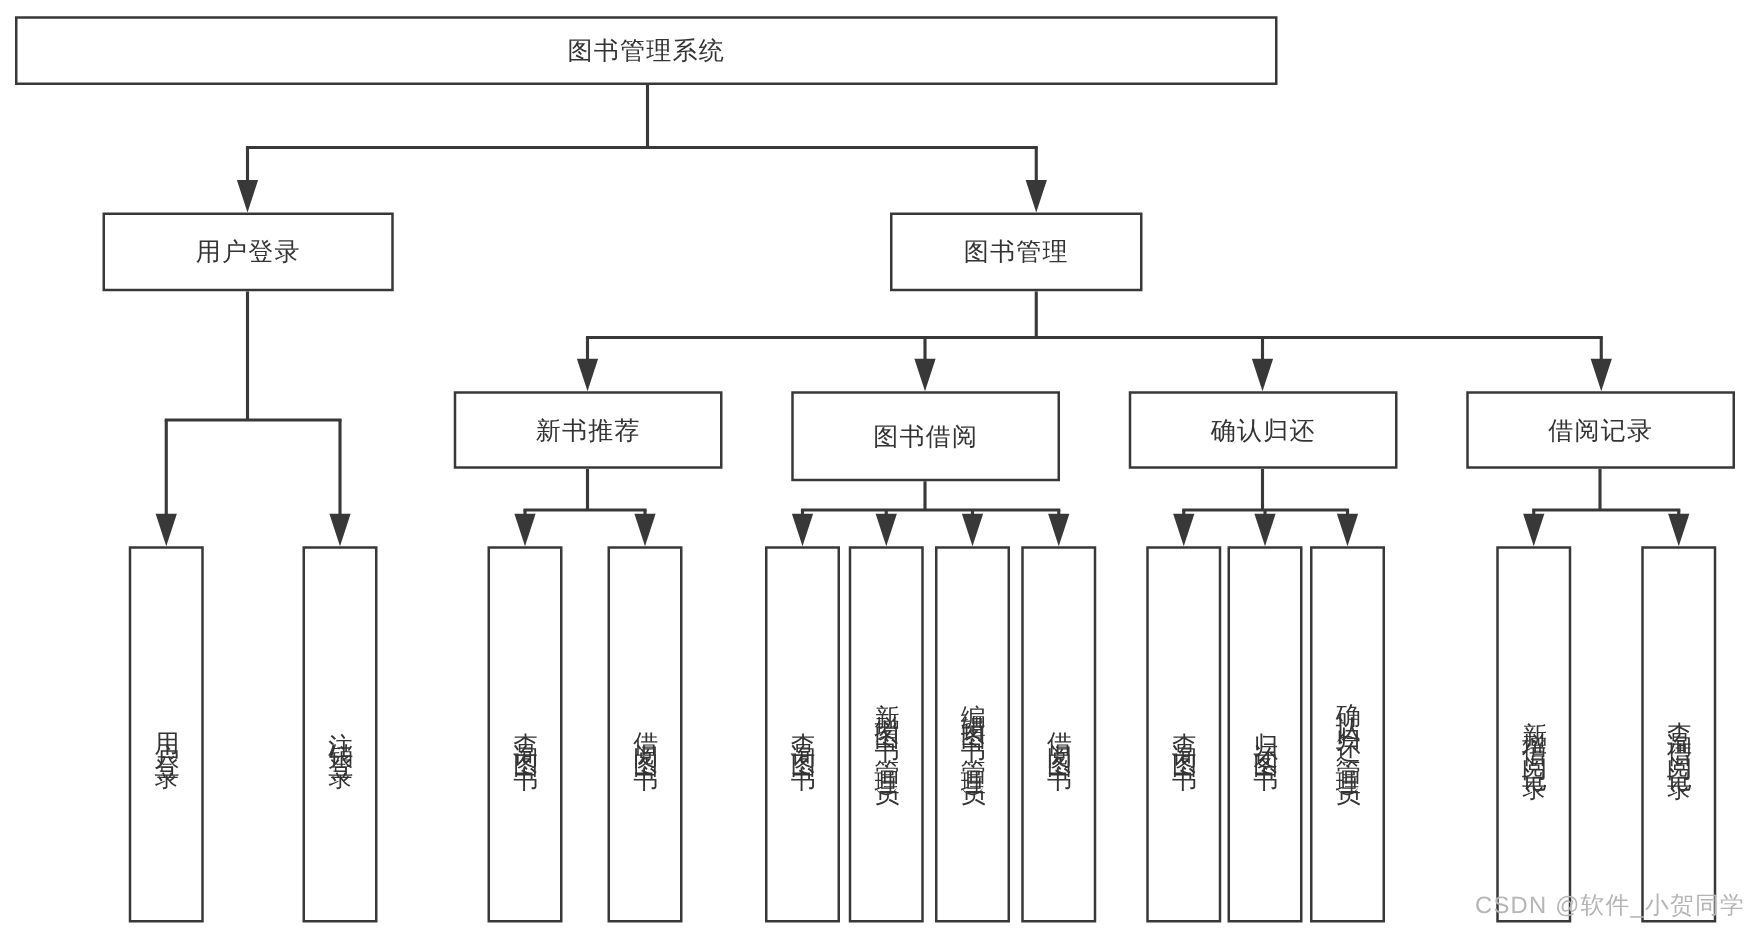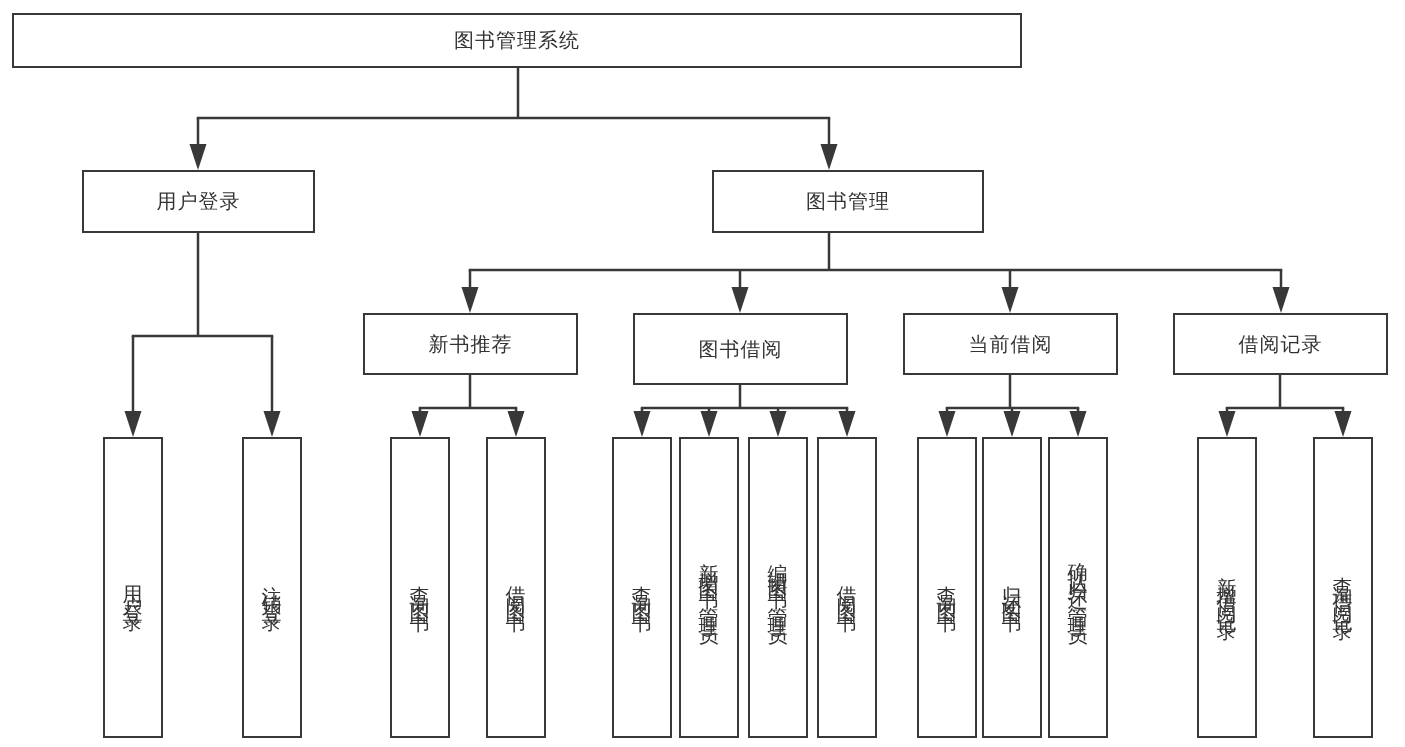--- a/index.html
+++ b/index.html
@@ -46,21 +46,21 @@
     top: 711px;
     font-size: 19px;
     color: #b5b5b5;
     letter-spacing: 1px;
     white-space: nowrap;
     z-index: 5;
   }
   
   .n-root  { left: 12px;   top: 13px;  width: 1010px; height: 55px; }
   .n-login { left: 82px;   top: 170px; width: 233px;  height: 63px; }
-  .n-mgmt  { left: 712px;  top: 170px; width: 272px;  height: 63px; }
+  .n-mgmt  { left: 712px;  top: 170px; width: 202px;  height: 63px; }
   .n-l3a   { left: 363px;  top: 313px; width: 215px;  height: 62px; }
   .n-l3b   { left: 633px;  top: 313px; width: 215px;  height: 72px; }
   .n-l3c   { left: 903px;  top: 313px; width: 215px;  height: 62px; }
   .n-l3d   { left: 1173px; top: 313px; width: 215px;  height: 62px; align-items: center; }
   .x1  { left: 103px; }  .x2  { left: 242px; }  .x3  { left: 390px; }
   .x4  { left: 486px; }  .x5  { left: 612px; }  .x6  { left: 679px; }
   .x7  { left: 748px; }  .x8  { left: 817px; }  .x9  { left: 917px; }
   .x10 { left: 982px; }  .x11 { left: 1048px; } .x12 { left: 1197px; }
   .x13 { left: 1313px; }
 </style>
@@ -142,21 +142,21 @@
     <span class="hlabel">图书管理</span>
   </div>
 
   <div class="node n-l3a">
     <span class="hlabel">新书推荐</span>
   </div>
   <div class="node n-l3b">
     <span class="hlabel">图书借阅</span>
   </div>
   <div class="node n-l3c">
-    <span class="hlabel">当前借阅</span>
+    <span class="hlabel">确认归还</span>
   </div>
   <div class="node n-l3d">
     <span class="hlabel">借阅记录</span>
   </div>
 
   <div class="node leaf x1">
     <span class="vlabel">用户登录</span>
   </div>
   <div class="node leaf x2">
     <span class="vlabel">注销登录</span>
@@ -188,13 +188,14 @@
   <div class="node leaf x11">
     <span class="vlabel">确认归还（管理员）</span>
   </div>
   <div class="node leaf x12">
     <span class="vlabel">新增借阅记录</span>
   </div>
   <div class="node leaf x13">
     <span class="vlabel">查询借阅记录</span>
   </div>
 
+  <div class="watermark">CSDN @软件_小贺同学</div>
 </div>
 
 </body></html>

